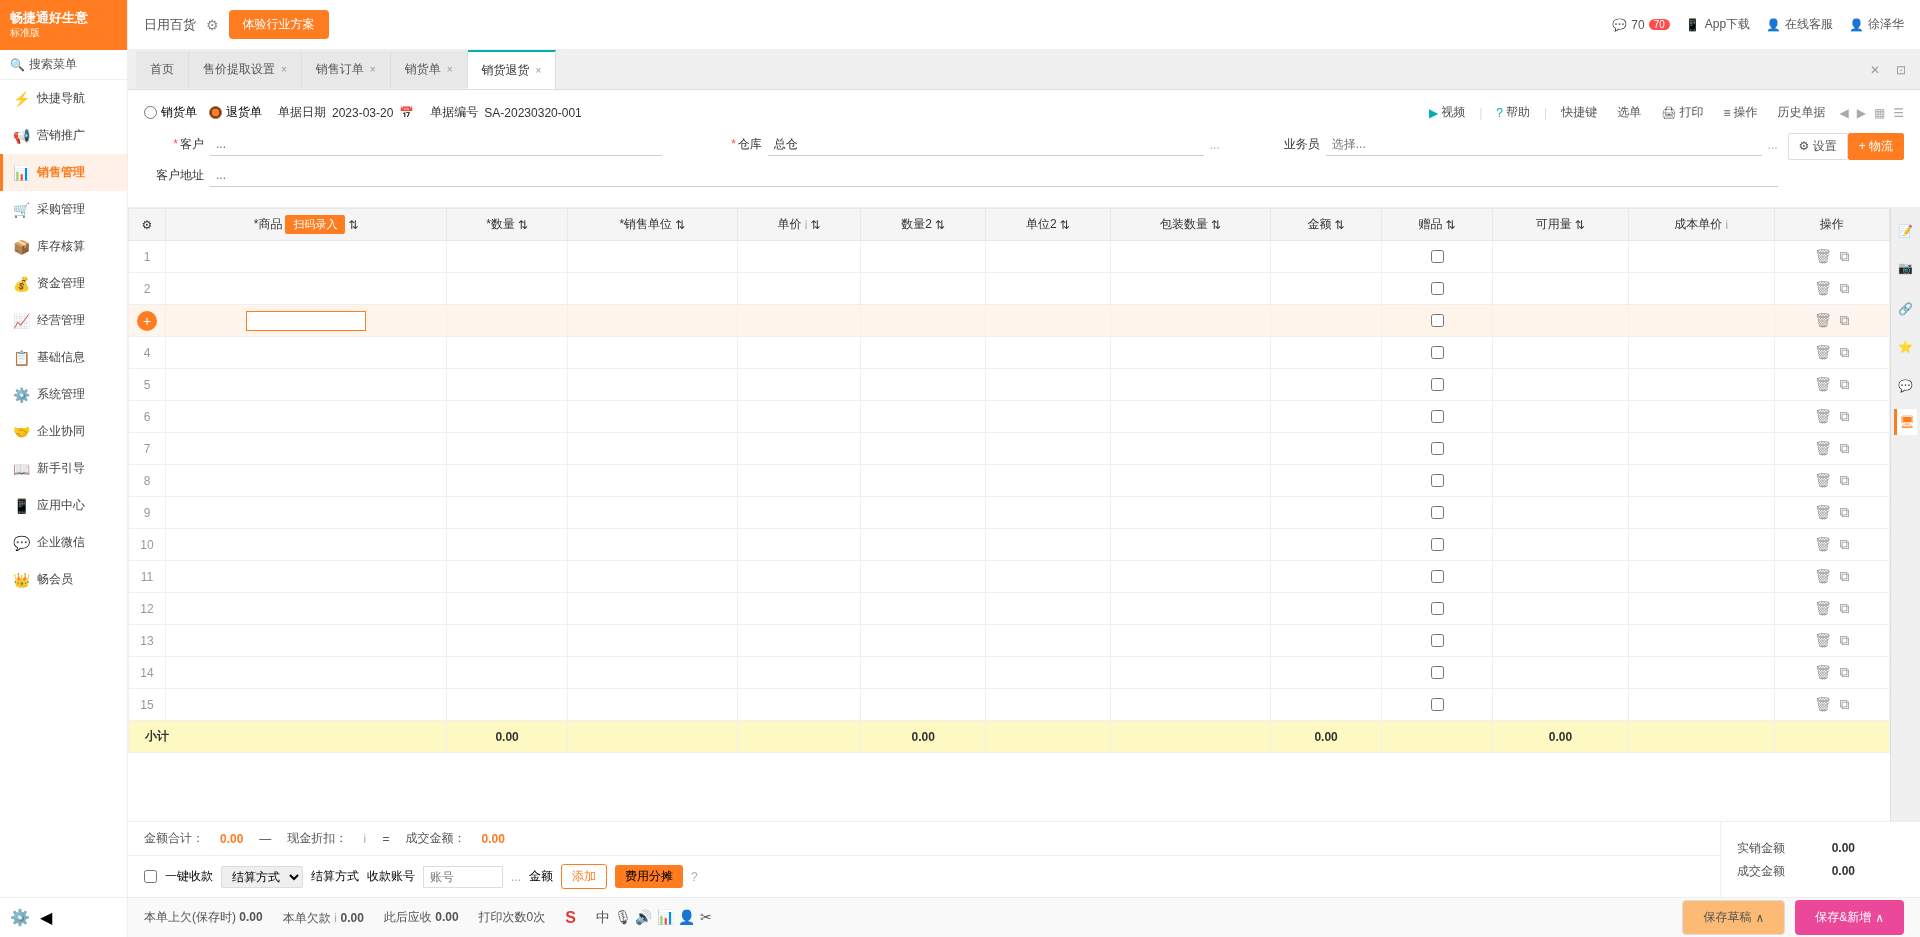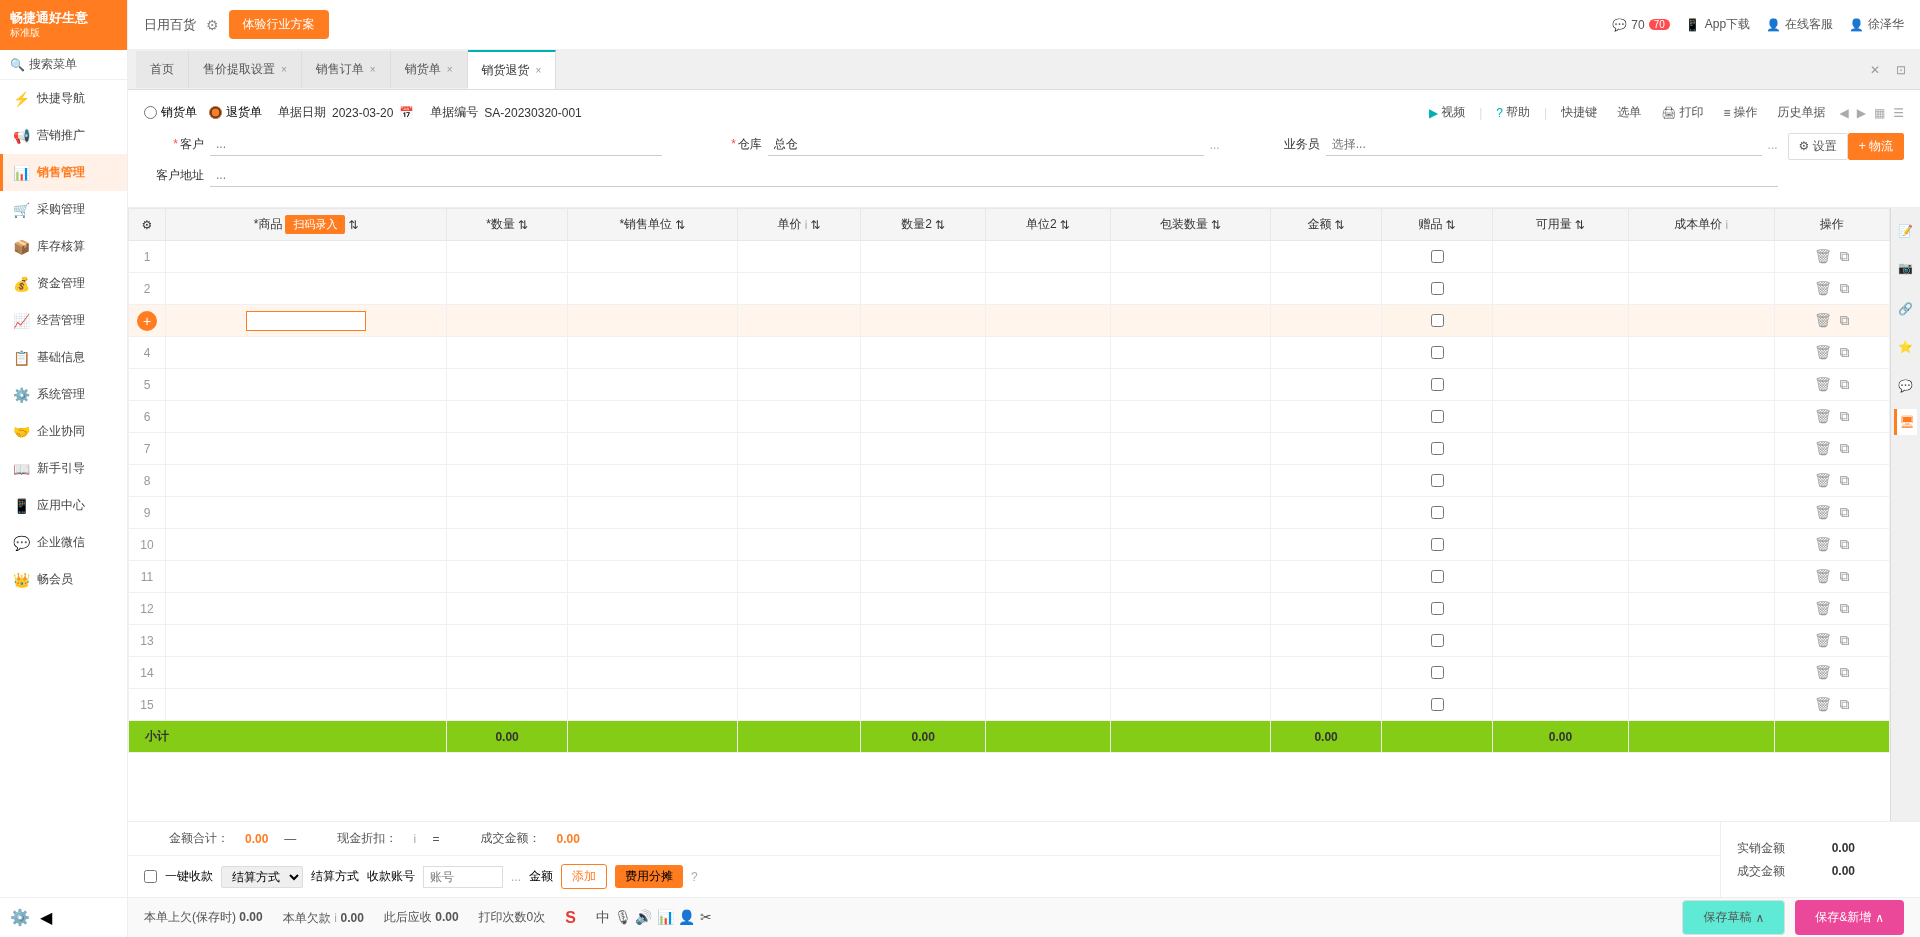--- a/index.html
+++ b/index.html
@@ -65,32 +65,32 @@
     .data-table th { background: #f5f5f5; border: 1px solid #e8e8e8; padding: 6px 8px; text-align: center; color: #333; font-weight: normal; white-space: nowrap; position: sticky; top: 0; z-index: 2; }
     .data-table td { border: 1px solid #f0f0f0; padding: 4px 8px; text-align: center; color: #333; height: 32px; }
     .data-table tr.highlighted td { background: #fff5ec; }
     .data-table .row-num { color: #999; width: 30px; }
     .data-table .col-settings { width: 32px; }
     .checkbox-cell { display: flex; justify-content: center; align-items: center; }
     .th-sortable { display: flex; align-items: center; justify-content: center; gap: 3px; cursor: pointer; }
     .scan-btn { background: #ff7c20; color: #fff; border: none; padding: 2px 8px; border-radius: 2px; cursor: pointer; font-size: 11px; }
     .add-row-btn { background: #ff7c20; color: #fff; border: none; width: 20px; height: 20px; border-radius: 50%; cursor: pointer; font-size: 14px; display: flex; align-items: center; justify-content: center; }
     .action-btn { background: none; border: none; cursor: pointer; color: #999; font-size: 14px; padding: 2px; }
-    .subtotal-row td { background: #84cc16; font-weight: bold; color: #333; }
+    .subtotal-row td { background: #fef9c3; font-weight: bold; color: #333; }
 
     
     .footer-area { background: #fff; border-top: 1px solid #eee; }
     .footer-summary { display: flex; align-items: center; gap: 16px; padding: 8px 16px; border-bottom: 1px solid #f0f0f0; }
     .footer-payment { display: flex; align-items: center; gap: 8px; padding: 8px 16px; }
     .footer-bottom { display: flex; align-items: center; justify-content: space-between; padding: 2px 16px; background: #f9f9f9; border-top: 1px solid #eee; }
     .footer-bottom-left { display: flex; align-items: center; gap: 20px; color: #555; }
     .footer-bottom-right { display: flex; gap: 10px; }
-    .btn-save-draft { background: #5eead4; border: 1px solid #ddd; padding: 8px 20px; cursor: pointer; border-radius: 4px; color: #555; display: flex; align-items: center; gap: 4px; }
+    .btn-save-draft { background: #fdba74; border: 1px solid #ddd; padding: 8px 20px; cursor: pointer; border-radius: 4px; color: #555; display: flex; align-items: center; gap: 4px; }
     .btn-save-new { background: #ec4899; border: none; padding: 8px 20px; cursor: pointer; border-radius: 4px; color: #fff; display: flex; align-items: center; gap: 4px; }
-    .summary-text { color: #555; margin-left: 25px; }
+    .summary-text { color: #555; }
     .summary-value { color: #ff7c20; font-weight: bold; }
     .add-btn { background: none; border: 1px solid #ff7c20; color: #ff7c20; padding: 3px 10px; border-radius: 3px; cursor: pointer; font-size: 12px; }
     .fee-btn { background: #ff7c20; color: #000000; border: none; padding: 3px 10px; border-radius: 3px; cursor: pointer; font-size: 12px; }
     .right-sidebar { width: 30px; background: #f0f0f0; display: flex; flex-direction: column; align-items: center; padding: 8px 0; gap: 8px; border-left: 1px solid #ddd; }
     .real-amount-row { display: flex; align-items: center; gap: 10px; }
     .real-amount-label { color: #555; }
     .real-amount-value { color: #333; font-weight: bold; min-width: 60px; text-align: right; }
     .minus-icon { color: #555; }
     .equal-icon { color: #555; }
     .help-icon { color: #aaa; cursor: pointer; }

